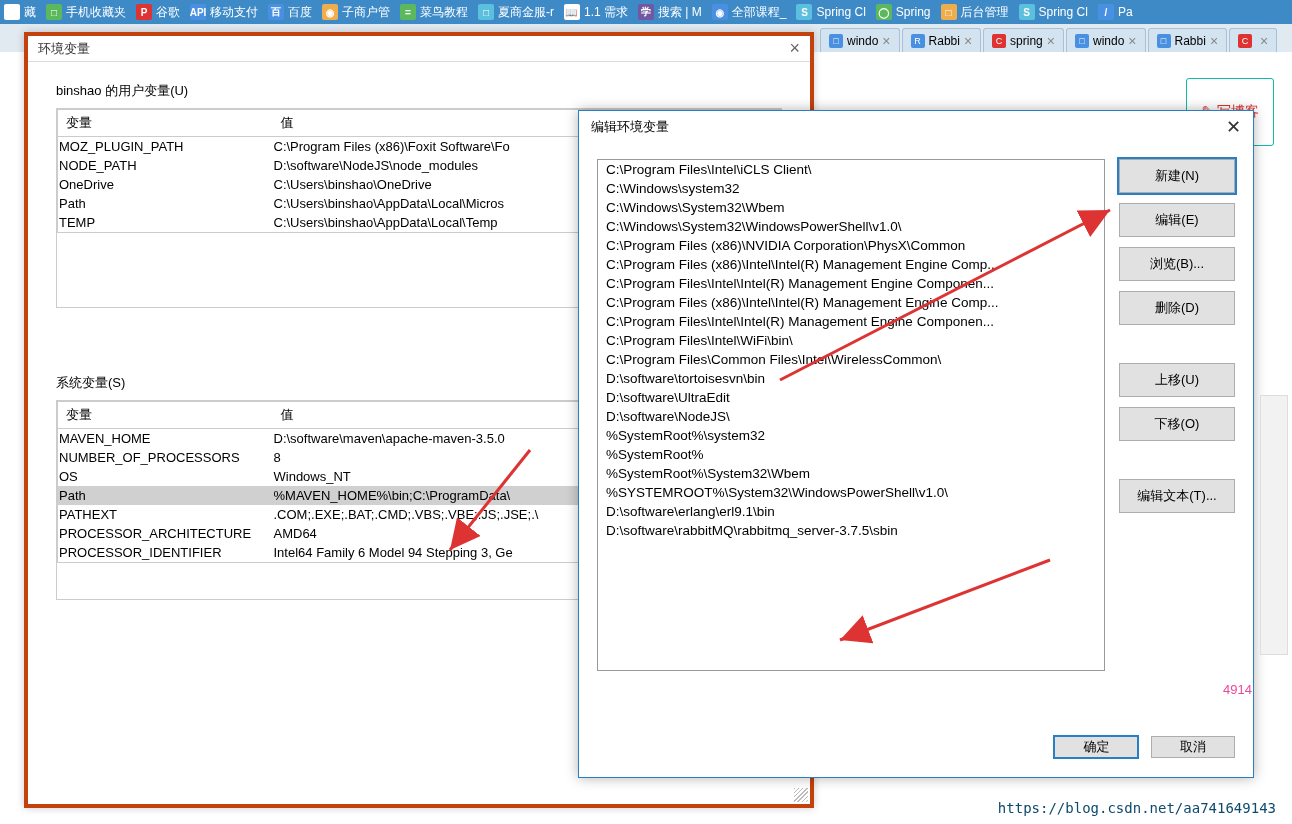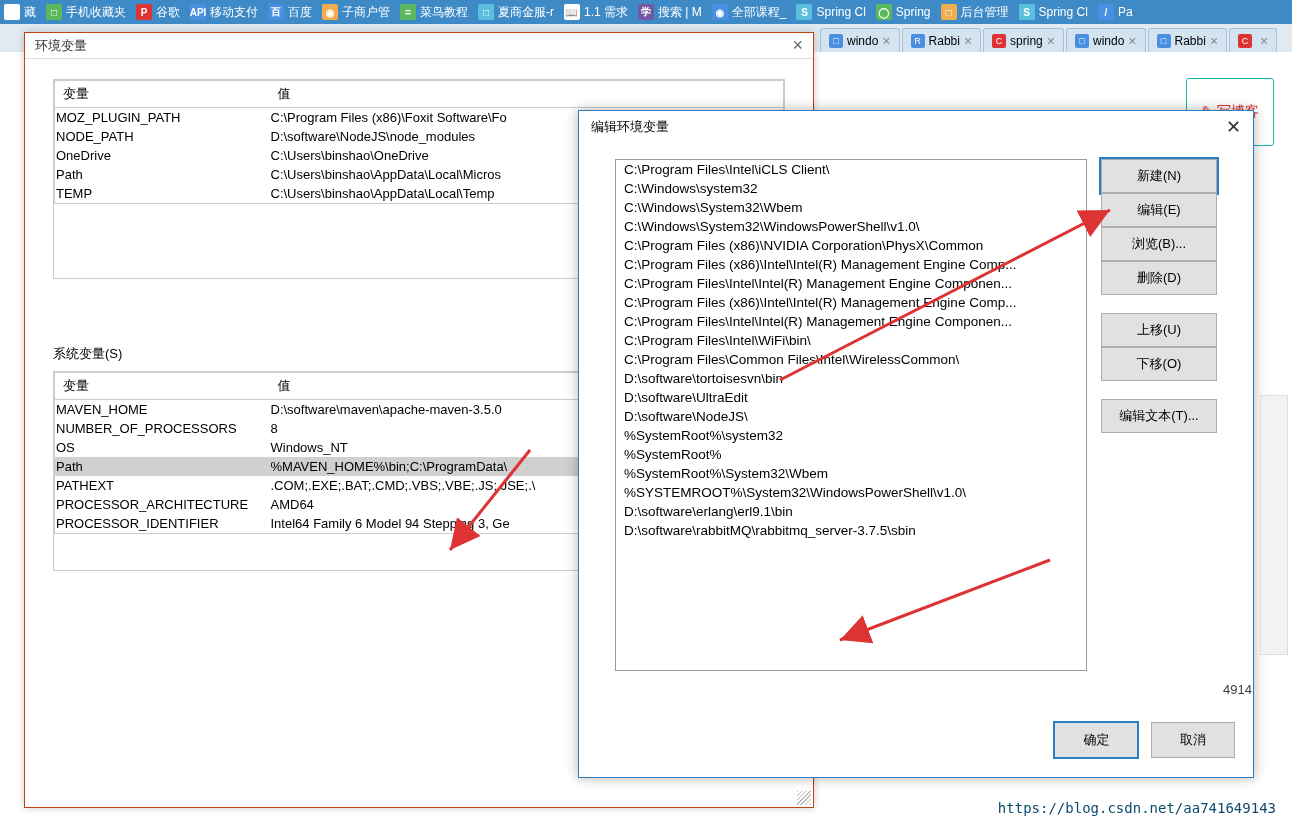--- a/index.html
+++ b/index.html
@@ -22,58 +22,58 @@
 .tab .ic { width: 14px; height: 14px; margin-right: 4px; background: #999; border-radius: 2px; display: inline-flex; align-items: center; justify-content: center; font-size: 9px; color: #fff; }
 .tab .ic.red { background: #d33; }
 .tab .ic.blue { background: #4a90e2; }
 .tab .lbl { overflow: hidden; text-overflow: ellipsis; white-space: nowrap; flex: 1; }
 .tab .cl { margin-left: 4px; color: #888; font-size: 14px; }
 
 
 .write-blog { position: absolute; top: 78px; right: 18px; background: #fff; border: 1px solid #14b8a6; color: #d33; padding: 24px 14px; border-radius: 3px; cursor: pointer; font-size: 14px; }
 
 
-.dlg1 { position: absolute; top: 32px; left: 24px; width: 790px; height: 776px; background: #fff; border: 1px solid #c2410c; box-shadow: 0 0 8px rgba(0,0,0,0.2); }
+.dlg1 { position: absolute; top: 32px; left: 24px; width: 790px; height: 776px; background: #fff; border: 4px solid #c2410c; box-shadow: 0 0 8px rgba(0,0,0,0.2); }
 .dlg1 .title-bar { height: 26px; background: #fff; border-bottom: 1px solid #ddd; display: flex; align-items: center; padding: 0 10px; font-size: 13px; color: #333; }
 .dlg1 .title-bar .close { margin-left: auto; font-size: 18px; color: #666; cursor: pointer; }
 .dlg1 .body { padding: 20px 28px; }
 .dlg1 .section-title { font-size: 13px; margin-bottom: 8px; }
 .dlg1 table { width: 100%; border-collapse: collapse; border: 1px solid #ccc; font-size: 13px; }
 .dlg1 th { text-align: left; background: #fff; padding: 4px 8px; border-bottom: 1px solid #ccc; font-weight: normal; }
 .dlg1 td { padding: 2px 1px; white-space: nowrap; overflow: hidden; }
 .dlg1 tr.sel td { background: #d0d0d0; }
 .dlg1 .tbl-wrap { height: 200px; overflow: hidden; border: 1px solid #ccc; }
 .dlg1 .tbl-wrap2 { height: 200px; overflow: hidden; border: 1px solid #ccc; }
 .dlg1 .btn-row { text-align: right; margin: 12px 0 24px; }
 .dlg1 .btn-row button, .btn { background: #e1e1e1; border: 1px solid #adadad; padding: 5px 14px; font-size: 13px; cursor: pointer; margin-left: 6px; }
 
 
 .dlg2 { position: absolute; top: 110px; left: 578px; width: 676px; height: 668px; background: #fff; border: 1px solid #2a7ec4; box-shadow: 0 0 12px rgba(0,0,0,0.3); }
 .dlg2 .title-bar { height: 32px; background: #fff; display: flex; align-items: center; padding: 0 12px; font-size: 13px; }
 .dlg2 .title-bar .close { margin-left: auto; font-size: 18px; color: #333; cursor: pointer; }
-.dlg2 .body { padding: 16px 36px; display: flex; gap: 14px; }
+.dlg2 .body { padding: 16px 18px; display: flex; gap: 14px; }
 .dlg2 .list-box { flex: 1; border: 1px solid #999; height: 512px; overflow-y: scroll; font-size: 13.5px; }
 .dlg2 .list-box .item { padding: 2px 8px; white-space: nowrap; cursor: pointer; }
-.dlg2 .btn-col { width: 116px; display: flex; flex-direction: column; }
+.dlg2 .btn-col { width: 116px; display: flex; flex-direction: column; gap: 10px; }
 .dlg2 .btn-col button { background: #e1e1e1; border: 1px solid #adadad; padding: 7px 4px; font-size: 13px; cursor: pointer; width: 100%; }
 .dlg2 .btn-col button.hl { outline: 2px solid #2a7ec4; }
 .dlg2 .btn-col .gap { height: 18px; }
 .dlg2 .bottom-row { position: absolute; bottom: 18px; right: 18px; }
-.dlg2 .bottom-row button { background: #e1e1e1; border: 1px solid #adadad; padding: 8px 28px; font-size: 13px; cursor: pointer; margin-left: 8px; }
+.dlg2 .bottom-row button { background: #e1e1e1; border: 1px solid #adadad; padding: 1px 28px; font-size: 13px; cursor: pointer; margin-left: 8px; }
 .dlg2 .bottom-row button.primary { border: 2px solid #2a7ec4; }
 
 
 .arrow { position: absolute; pointer-events: none; }
 
 
 .watermark { position: absolute; bottom: 8px; right: 16px; color: #0c4a6e; font-size: 14px; font-family: monospace; }
 
 
 .bg-scroll { position: absolute; right: 4px; top: 395px; width: 28px; height: 260px; background: #f2f2f2; border: 1px solid #ddd; }
-.bg-text { position: absolute; right: 40px; top: 682px; font-size: 13px; color: #404040; }
+.bg-text { position: absolute; right: 40px; top: 682px; font-size: 13px; color: #ec4899; }
 
 
 .grip { position: absolute; bottom: 2px; right: 2px; width: 14px; height: 14px; background: repeating-linear-gradient(135deg, #bbb, #bbb 1px, transparent 1px, transparent 3px); }
 </style>
 </head>
 <body>
 
 <div class="bookmark-bar" id="bmbar">
     <span class="bm">
       <span class="ic "></span>
@@ -175,20 +175,21 @@
   </div>
 
 <button class="write-blog">✎ 写博客</button>
 
 <div class="dlg1">
   <div class="title-bar">
     <span>环境变量</span>
     <span class="close">×</span>
   </div>
   <div class="body">
+    <div class="section-title">binshao 的用户变量(U)</div>
     <div class="tbl-wrap">
       <table>
         <tbody>
             <tr>
               <th style="width:215px">变量</th>
               <th>值</th>
             </tr>
         </tbody>
           <tbody id="userrows">
             <tr>

